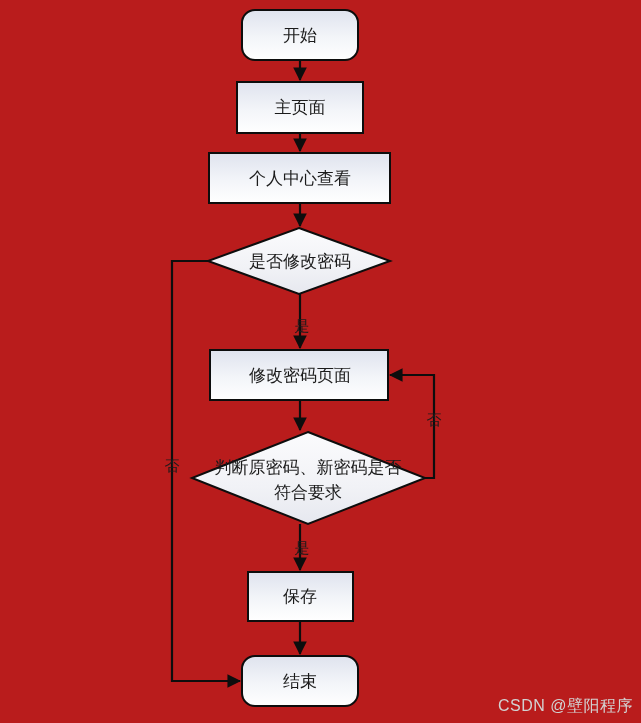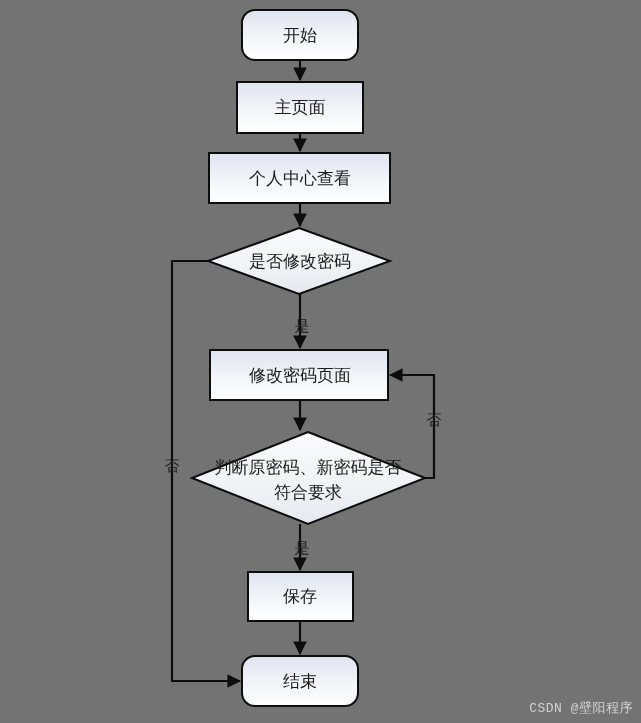--- a/index.html
+++ b/index.html
@@ -7,21 +7,21 @@
     padding: 0;
     background: #ffffff;
   }
   body {
     font-family: "DejaVu Sans", "Liberation Sans", sans-serif;
   }
   #canvas {
     position: relative;
     width: 641px;
     height: 723px;
-    background: #737373;
+    background: #b91c1c;
     overflow: hidden;
   }
   #flow-svg {
     position: absolute;
     left: 0;
     top: 0;
   }
   .node-text {
     font-family: "DejaVu Sans", "Liberation Sans", sans-serif;
     font-size: 17px;
@@ -45,22 +45,22 @@
     stroke: #0d0d0d;
     stroke-width: 2.2;
     fill: none;
     stroke-linecap: butt;
     stroke-linejoin: miter;
   }
   .watermark {
     position: absolute;
     right: 8px;
     bottom: 6px;
-    font-family: Liberation Mono, monospace;
-    font-size: 13px;
+    font-family: Liberation Sans, sans-serif;
+    font-size: 16px;
     color: #d2d2d2;
     letter-spacing: 0.5px;
     user-select: none;
     text-align: right;
   }
 </style>
 </head>
 <body>
 
 <div id="canvas">

